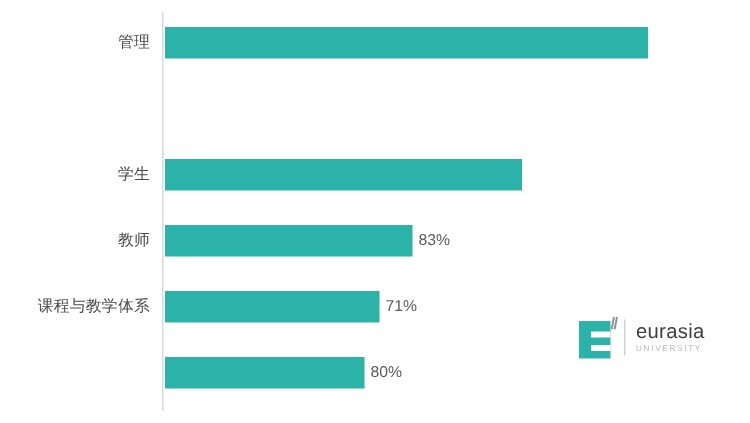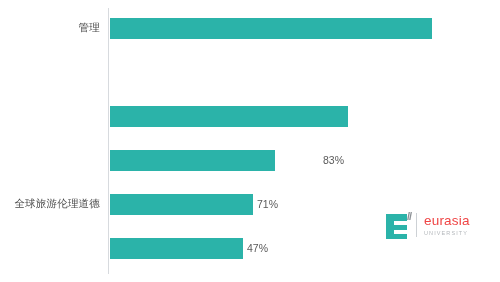--- a/index.html
+++ b/index.html
@@ -133,21 +133,21 @@
     margin: 0 7px 0 6px;
     flex: none;
   }
   .logo-text {
     display: flex;
     flex-direction: column;
     justify-content: center;
   }
   .logo-name {
     font-size: 13.5px;
-    color: #ef4444;
+    color: #404040;
     line-height: 14px;
     letter-spacing: 0.2px;
   }
   .logo-sub {
     font-size: 5.5px;
     color: #b4b8bc;
     letter-spacing: 1.1px;
     line-height: 8px;
     margin-top: 1px;
   }
@@ -161,37 +161,39 @@
 
   <div class="plot">
 
     <div class="bar-row" style="top:8px;">
       <div class="cat-label">管理</div>
       <div class="bar" style="width:322px;"></div>
     </div>
 
 
     <div class="bar-row" style="top:96px;">
+      <div class="cat-label">学生</div>
       <div class="bar" style="width:238px;"></div>
     </div>
 
     <div class="bar-row" style="top:140px;">
+      <div class="cat-label">教师</div>
       <div class="bar" style="width:165px;"></div>
-      <div class="bar-value" style="left:279px;margin-left:44px;">83%</div>
+      <div class="bar-value" style="left:279px;">83%</div>
     </div>
 
     <div class="bar-row" style="top:184px;">
-      <div class="cat-label">全球旅游伦理道德</div>
+      <div class="cat-label">课程与教学体系</div>
       <div class="bar" style="width:143px;"></div>
       <div class="bar-value" style="left:257px;">71%</div>
     </div>
 
     <div class="bar-row" style="top:228px;">
       <div class="bar" style="width:133px;"></div>
-      <div class="bar-value" style="left:247px;">47%</div>
+      <div class="bar-value" style="left:247px;">80%</div>
     </div>
 
   </div>
 
   <div class="logo">
     <div class="logo-mark">
       <div class="logo-e"></div>
       <div class="logo-e-notch1"></div>
       <div class="logo-e-notch2"></div>
       <div class="logo-slashes">//</div>

